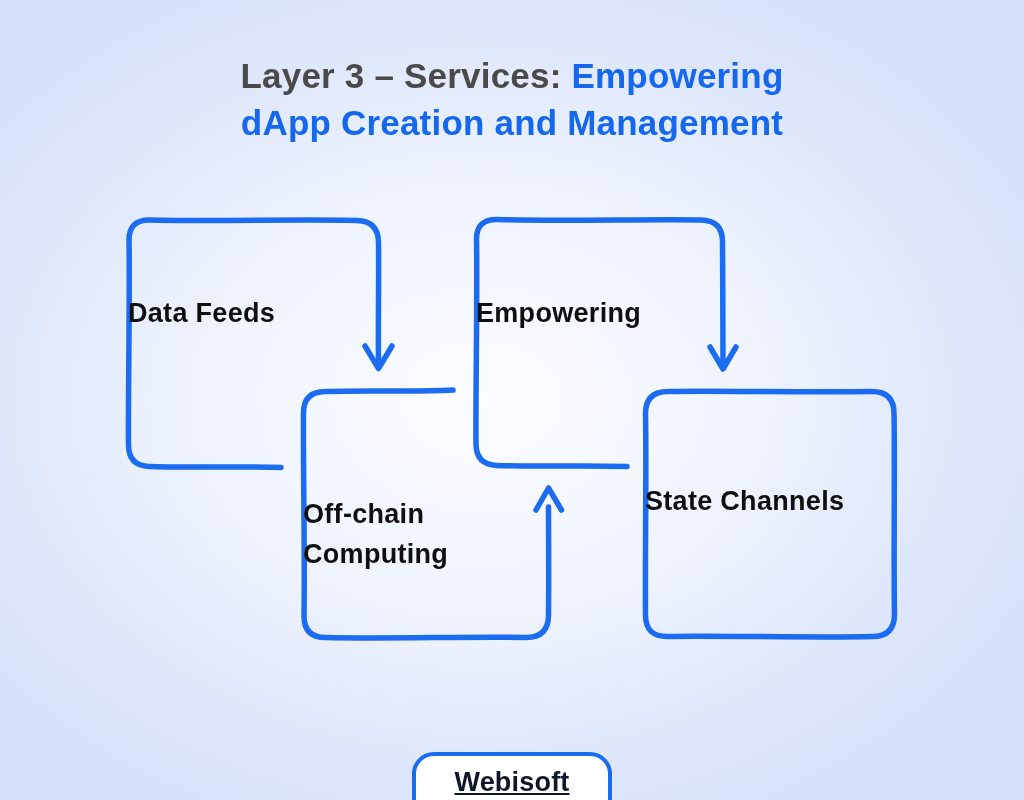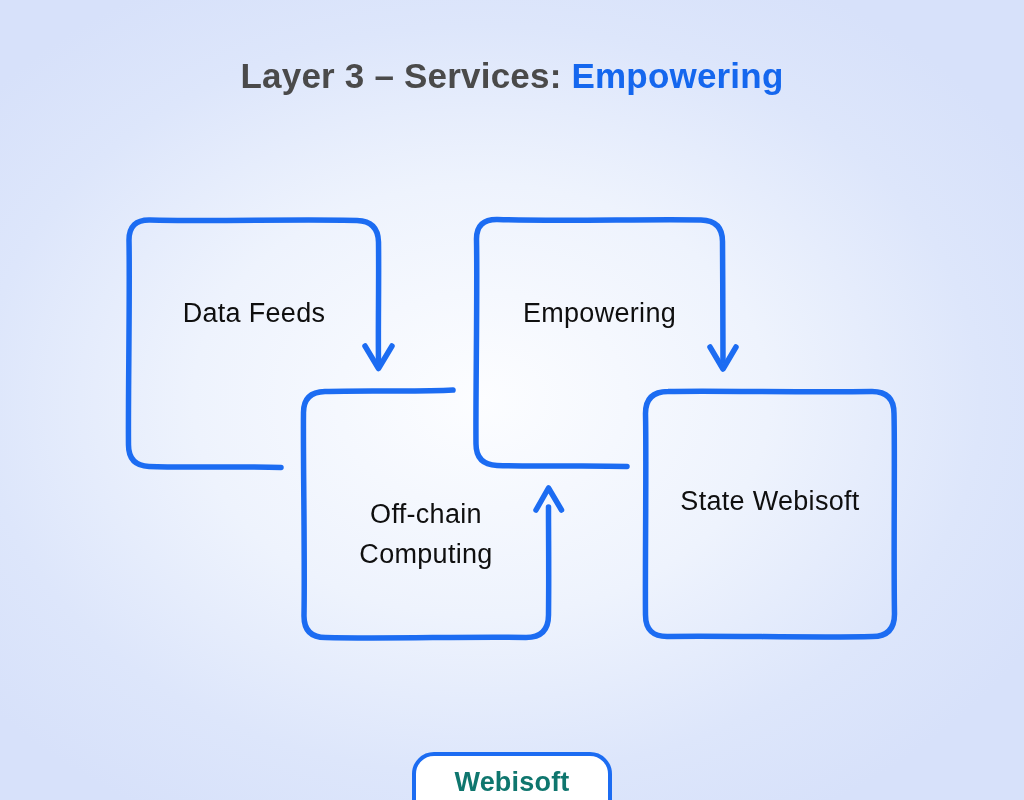--- a/index.html
+++ b/index.html
@@ -42,23 +42,23 @@
     fill: none;
     stroke: #1c6cf2;
     stroke-width: 5.5;
     stroke-linecap: round;
     stroke-linejoin: round;
   }
 
   
   .node-label {
     position: absolute;
-    text-align: center;
+    text-align: left;
     font-size: 27px;
-    font-weight: 400;
+    font-weight: 700;
     line-height: 40px;
     color: #0f0f0f;
     letter-spacing: 0.3px;
   }
   #label-data-feeds    { left: 128px; top: 293px; width: 252px; }
   #label-governance    { left: 476px; top: 293px; width: 247px; }
   #label-off-chain     { left: 303px; top: 494px; width: 246px; }
   #label-state-channels{ left: 645px; top: 481px; width: 250px; }
 
   
@@ -71,31 +71,33 @@
     background: #ffffff;
     border: 4px solid #1c6cf2;
     border-radius: 22px;
     text-align: center;
   }
   .brand-badge span {
     display: inline-block;
     margin-top: 11px;
     font-size: 27px;
     font-weight: 700;
-    color: #0f766e;
+    color: #0f172a;
     letter-spacing: 0.2px;
+    text-decoration: underline;
   }
 </style>
 </head>
 <body>
 
 <div id="page">
 
   <div class="title">
     <div><span class="t-dark">Layer 3 – Services: </span><span class="t-blue">Empowering</span></div>
+    <div class="t-blue">dApp Creation and Management</div>
   </div>
 
   <svg id="diagram-svg" width="1024" height="800" viewBox="0 0 1024 800">
 
     <path d="M281,467.5
              C 240,466 188,468 149,466.5
              Q 128.5,465.5 128.5,445
              C 128,398 130,292 129,240
              Q 129,219.5 150,220
              C 205,221.5 308,219 357,220.5
@@ -136,19 +138,19 @@
              C 645,570 646.5,458 645.5,413.5
              Q 645.5,391.5 668,391.5 Z"></path>
   </svg>
 
   <div class="node-label" id="label-data-feeds">Data Feeds</div>
 
   <div class="node-label" id="label-governance">Empowering</div>
 
   <div class="node-label" id="label-off-chain">Off-chain Computing</div>
 
-  <div class="node-label" id="label-state-channels">State Webisoft</div>
+  <div class="node-label" id="label-state-channels">State Channels</div>
 
   <div class="brand-badge">
     <span>Webisoft</span>
   </div>
 
 </div>
 
 </body></html>

